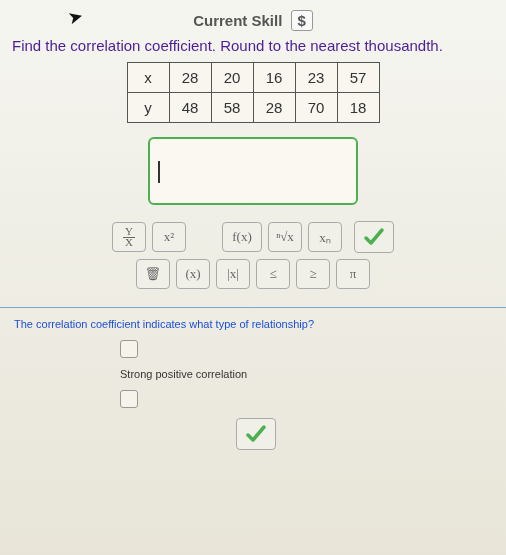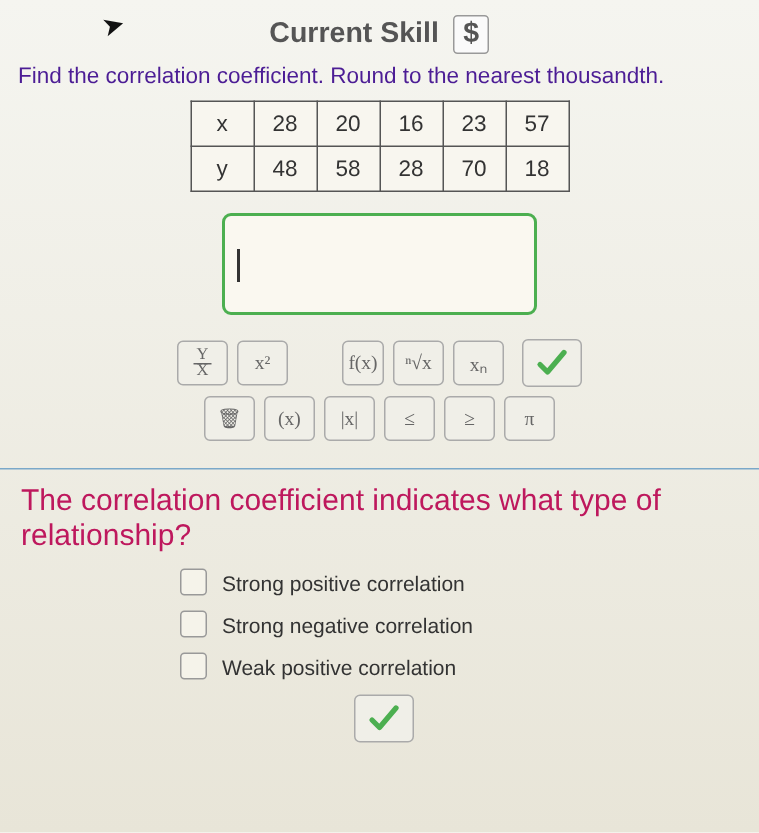--- a/index.html
+++ b/index.html
@@ -7,21 +7,21 @@
       font-family: Arial, sans-serif;
       background: linear-gradient(180deg, #f5f5f0 0%, #e8e5d8 100%);
       width: 506px;
       height: 555px;
       overflow: hidden;
       color: #333;
     }
     .header {
       text-align: center;
       padding: 10px 0 6px;
-      font-size: 19px;
+      font-size: 15px;
       font-weight: bold;
       color: #555;
     }
     .dollar-box {
       display: inline-block;
       border: 1px solid #999;
       border-radius: 3px;
       padding: 1px 6px;
       background: #fafafa;
       margin-left: 4px;
@@ -80,21 +80,21 @@
       background: #f0efe8;
       width: 34px;
       height: 30px;
       display: flex;
       align-items: center;
       justify-content: center;
       font-size: 13px;
       color: #666;
       font-family: 'Times New Roman', serif;
     }
-    .fn-btn.wide { width: 28px; margin-left: 30px; }
+    .fn-btn.wide { width: 40px; margin-left: 30px; }
     .frac {
       display: flex;
       flex-direction: column;
       align-items: center;
       line-height: 0.9;
       font-size: 11px;
     }
     .frac .num { border-bottom: 1px solid #666; padding: 0 2px; }
     .check-btn {
       width: 40px;
@@ -107,33 +107,34 @@
       justify-content: center;
       margin-left: 6px;
     }
     .check-svg { width: 24px; height: 24px; }
     .divider {
       border-top: 1px solid #7aa8c9;
       margin: 18px 0 10px;
     }
     .q2 {
       padding: 0 14px 10px;
-      font-size: 20px;
-      color: #be185d;
+      font-size: 11px;
+      color: #1d4ed8;
     }
     .options {
       padding-left: 120px;
     }
     .opt {
       display: flex;
-      align-items: flex-end;
+      align-items: flex-start;
       gap: 10px;
       margin-bottom: 10px;
-      font-size: 14px;
+      font-size: 11px;
       color: #333;
+      flex-direction: column;
     }
     .checkbox {
       width: 18px;
       height: 18px;
       border: 1px solid #999;
       border-radius: 3px;
       background: #f5f3ea;
     }
     .bottom-check {
       display: flex;
@@ -219,25 +220,20 @@
 
 <div class="q2">The correlation coefficient indicates what type of relationship?</div>
 
 <div class="options">
   <div class="opt">
     <div class="checkbox"></div>
     <span>Strong positive correlation</span>
   </div>
   <div class="opt">
     <div class="checkbox"></div>
-    <span>Strong negative correlation</span>
-  </div>
-  <div class="opt">
-    <div class="checkbox"></div>
-    <span>Weak positive correlation</span>
   </div>
 </div>
 
 <div class="bottom-check">
   <div class="check-btn">
     <svg class="check-svg" viewBox="0 0 24 24">
       <path d="M4 13 L9 18 L20 5" stroke="#4caf50" stroke-width="3.5" fill="none" stroke-linecap="round" stroke-linejoin="round"></path>
     </svg>
   </div>
 </div>

